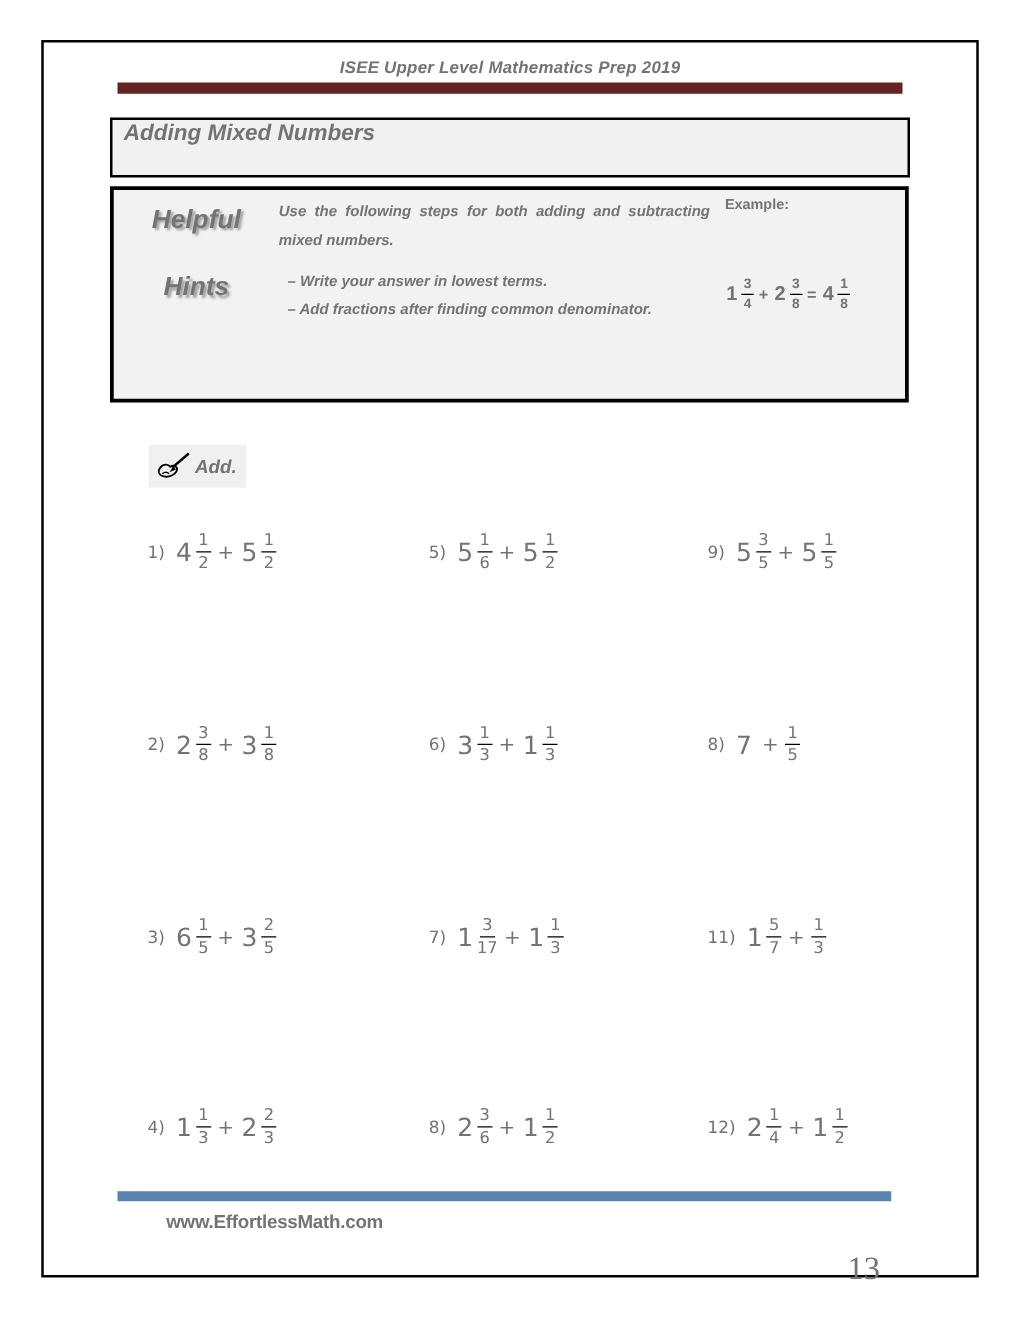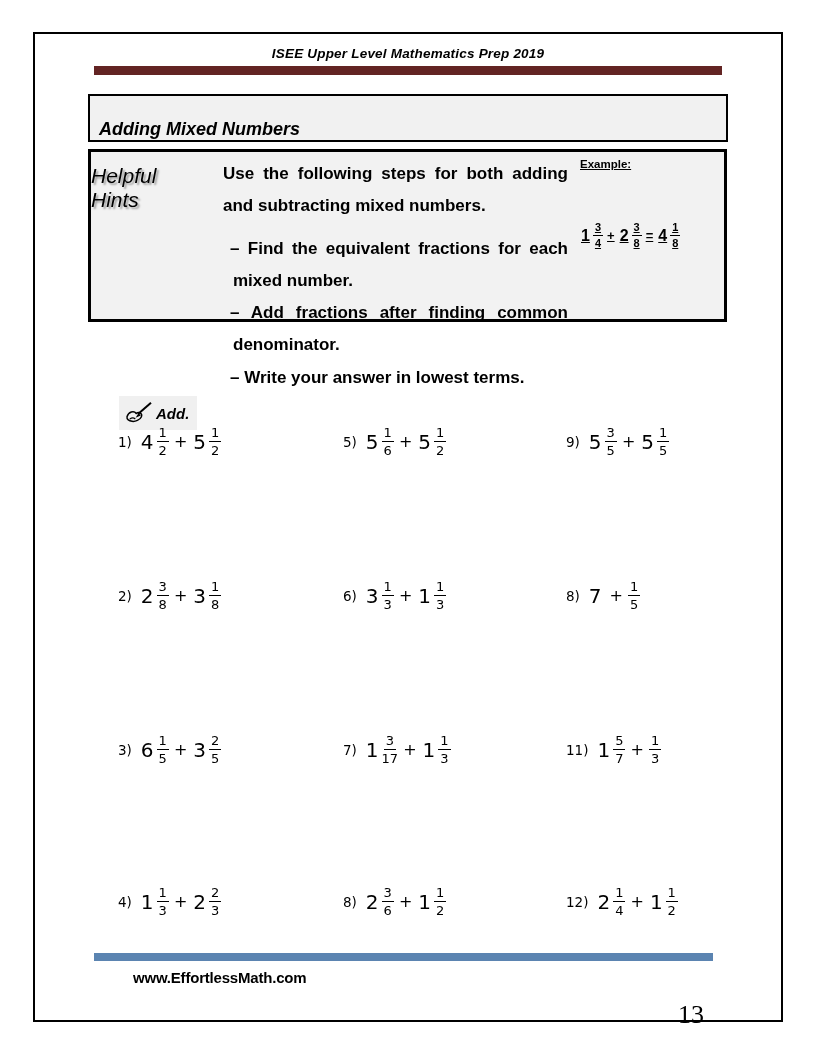--- a/index.html
+++ b/index.html
@@ -1,41 +1,41 @@
 <!DOCTYPE html>
 <html><head>
 <meta charset="utf-8">
 <style>
   html,body{margin:0;padding:0;background:#ffffff;}
   .page{position:relative;width:816px;height:1056px;background:#ffffff;
-        font-family:"Liberation Sans",sans-serif;color:#000000;overflow:hidden;}
+        font-family:"Liberation Sans",sans-serif;color:#737373;overflow:hidden;}
   .page-border{position:absolute;left:33px;top:32px;width:746px;height:986px;
         border:2px solid #000;}
   .header-title{position:absolute;left:0;top:46px;width:816px;text-align:center;
         font-size:13.5px;font-weight:bold;font-style:italic;letter-spacing:.2px;}
   .maroon-bar{position:absolute;left:94px;top:66px;width:628px;height:9px;}
   .title-box{position:absolute;left:88px;top:94px;width:636px;height:44px;
-        border:2px solid #000;background:#f1f1f1;display:flex;align-items:flex-end;}
+        border:2px solid #000;background:#f1f1f1;display:flex;align-items:flex-start;}
   .title-box span{font-size:18px;font-weight:bold;font-style:italic;padding-left:9px;}
   .hints-box{position:absolute;left:88px;top:149px;width:633px;height:167px;
         border:3px solid #000;background:#f2f2f2;display:flex;}
-  .hints-label{width:132px;font-size:21px;font-weight:normal;
+  .hints-label{width:132px;text-align:center;font-size:21px;font-weight:bold;
         font-style:italic;text-shadow:2px 2px 2px rgba(0,0,0,.35);}
   .hints-label div:first-child{margin-top:12px;}
-  .hints-label div:last-child{}
-  .hints-body{width:345px;font-size:17px;font-weight:bold;line-height:1.9;}
+  .hints-label div:last-child{margin-top:30px;}
+  .hints-body{width:345px;font-size:12px;font-weight:bold;line-height:1.9;font-style:italic;}
   .hints-intro{margin:6px 0 10px 0;text-align:justify;}
   .step{text-align:justify;padding-left:10px;text-indent:-3px;}
-  .hints-example{flex:1;padding:6px 8px 0 12px;text-decoration:underline;}
+  .hints-example{flex:1;padding:6px 8px 0 12px;}
   .example-label{font-size:11.5px;font-weight:bold;}
   .example-expr{margin-top:52px;display:flex;align-items:center;font-weight:bold;}
   .example-expr .whole{font-size:16px;}
   .example-expr .frac{font-size:11px;}
   .example-expr .op{font-size:13px;margin:0 4px;}
-  .add-instruction{position:absolute;left:119px;top:396px;background:#f0f0f0;
+  .add-instruction{position:absolute;left:119px;top:356px;background:#f0f0f0;
         padding:5px 8px 5px 5px;display:flex;align-items:center;}
   .add-instruction span{font-size:15px;font-weight:bold;font-style:italic;margin-left:2px;}
   .problems{position:absolute;left:0;top:0;width:816px;height:1056px;}
   .problem{position:absolute;display:flex;align-items:center;}
   .c0{left:118px}.c1{left:343px}.c2{left:566px}
   .r0{top:426px}.r1{top:580px}.r2{top:734px}.r3{top:886px}
   .plabel{font-size:13.5px;margin-right:8px;font-family:"DejaVu Sans",sans-serif;}
   .expr{display:flex;align-items:center;font-family:"DejaVu Sans",sans-serif;}
   .term{display:inline-flex;align-items:center;}
   .whole{font-size:20px;margin:0 3px 0 1px;}
@@ -65,23 +65,22 @@
   </div>
 
   <div class="hints-box">
     <div class="hints-label">
       <div>Helpful</div>
       <div>Hints</div>
     </div>
     <div class="hints-body">
       <div class="hints-intro">Use the following steps for both adding and subtracting mixed numbers.</div>
       <div class="hints-steps">
-          <div class="step">– Find the equivalent fractions for each mixed number.</div>
+          <div class="step">– Write your answer in lowest terms.</div>
           <div class="step">– Add fractions after finding common denominator.</div>
-          <div class="step">– Write your answer in lowest terms.</div>
         </div>
     </div>
     <div class="hints-example">
       <div class="example-label">Example:</div>
       <div class="example-expr">
           <span class="term">
             <span class="whole">1</span>
             <span class="frac">
               <span class="num">3</span>
               <span class="den">4</span>

